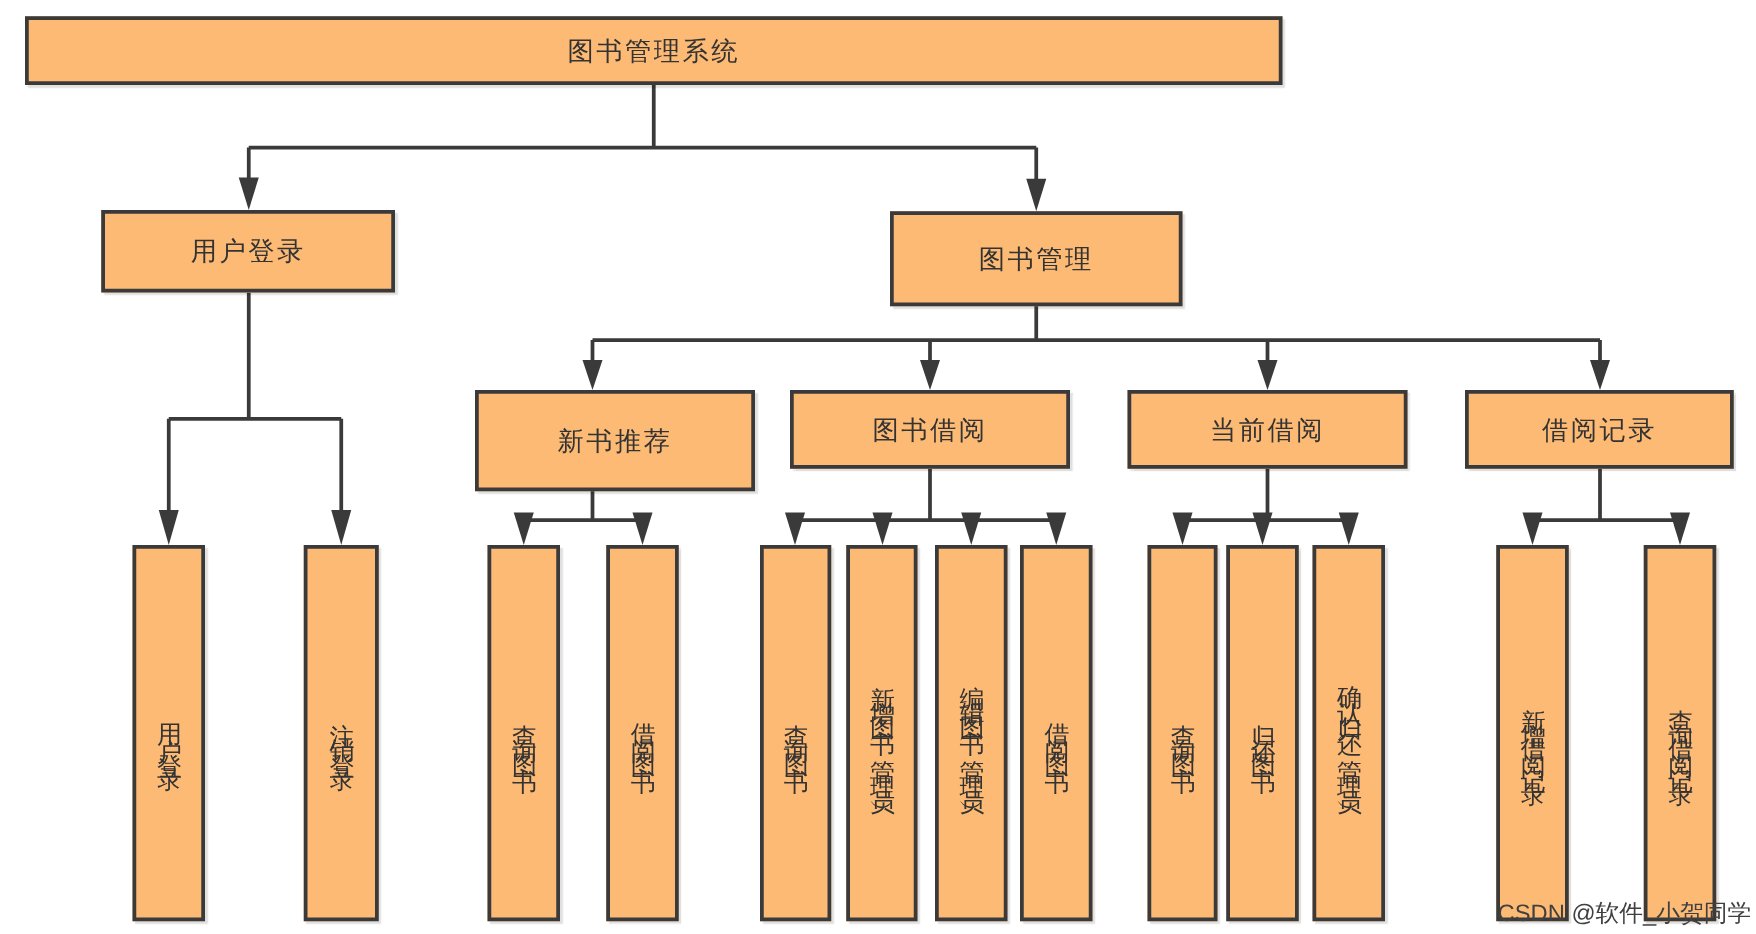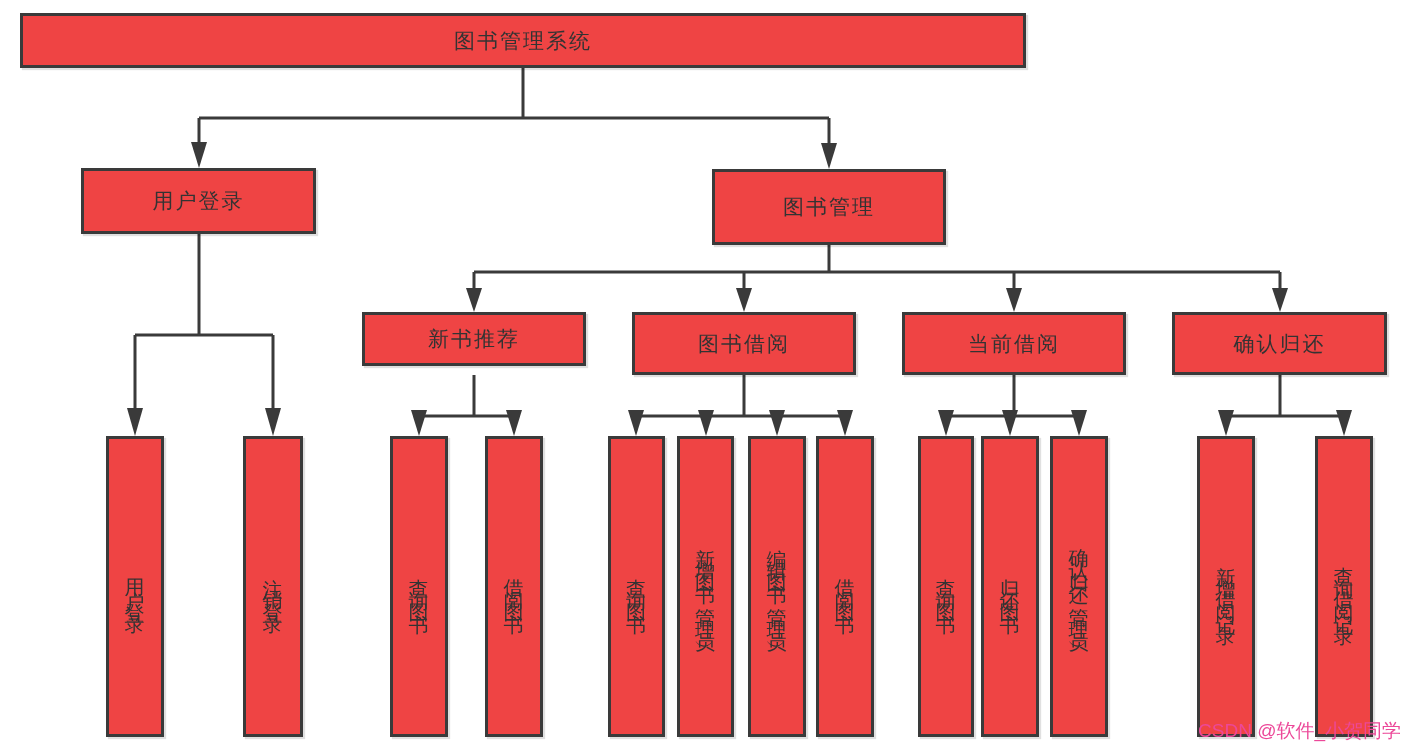--- a/index.html
+++ b/index.html
@@ -8,42 +8,42 @@
     width:1405px;height:747px;
     background:#ffffff;
     font-family:"Liberation Sans", sans-serif;
     overflow:hidden;
   }
   .wires{position:absolute;left:0;top:0;width:1405px;height:747px;}
   .node{
     position:absolute;
     box-sizing:border-box;
     border:3px solid #3a3a3a;
-    background:#ef4444;
+    background:#fdba74;
     display:flex;align-items:center;justify-content:center;
     color:#333333;
     box-shadow:2px 2px 1px rgba(0,0,0,0.12);
   }
   .node.h span{
     font-size:21px;
     letter-spacing:2px;
     white-space:nowrap;
   }
   .node.leaf span{
     writing-mode:vertical-rl;
     text-orientation:mixed;
     font-size:20px;
     letter-spacing:12px;
     line-height:1;
   }
   .watermark{
     position:absolute;
     right:4px;bottom:3px;
     font-size:19px;
-    color:#ec4899;
+    color:#404040;
     white-space:nowrap;
     z-index:5;
   }
 </style>
 </head>
 <body>
 
 <div class="canvas">
 
   <svg class="wires" viewBox="0 0 1405 747" xmlns="http://www.w3.org/2000/svg">
@@ -90,31 +90,31 @@
     <span>图书管理系统</span>
   </div>
 
   <div class="node h" style="left:81px;top:168px;width:235px;height:66px">
     <span>用户登录</span>
   </div>
   <div class="node h" style="left:712px;top:169px;width:234px;height:76px">
     <span>图书管理</span>
   </div>
 
-  <div class="node h" style="left:362px;top:312px;width:224px;height:54px">
+  <div class="node h" style="left:380px;top:312px;width:224px;height:81px">
     <span>新书推荐</span>
   </div>
   <div class="node h" style="left:902px;top:312px;width:224px;height:63px">
     <span>当前借阅</span>
   </div>
   <div class="node h" style="left:632px;top:312px;width:224px;height:63px">
     <span>图书借阅</span>
   </div>
   <div class="node h" style="left:1172px;top:312px;width:215px;height:63px">
-    <span>确认归还</span>
+    <span>借阅记录</span>
   </div>
 
   <div class="node leaf" style="left:106px;top:436px;width:58px;height:301px">
     <span>用户登录</span>
   </div>
   <div class="node leaf" style="left:243px;top:436px;width:60px;height:301px">
     <span>注销登录</span>
   </div>
 
   <div class="node leaf" style="left:390px;top:436px;width:58px;height:301px">

